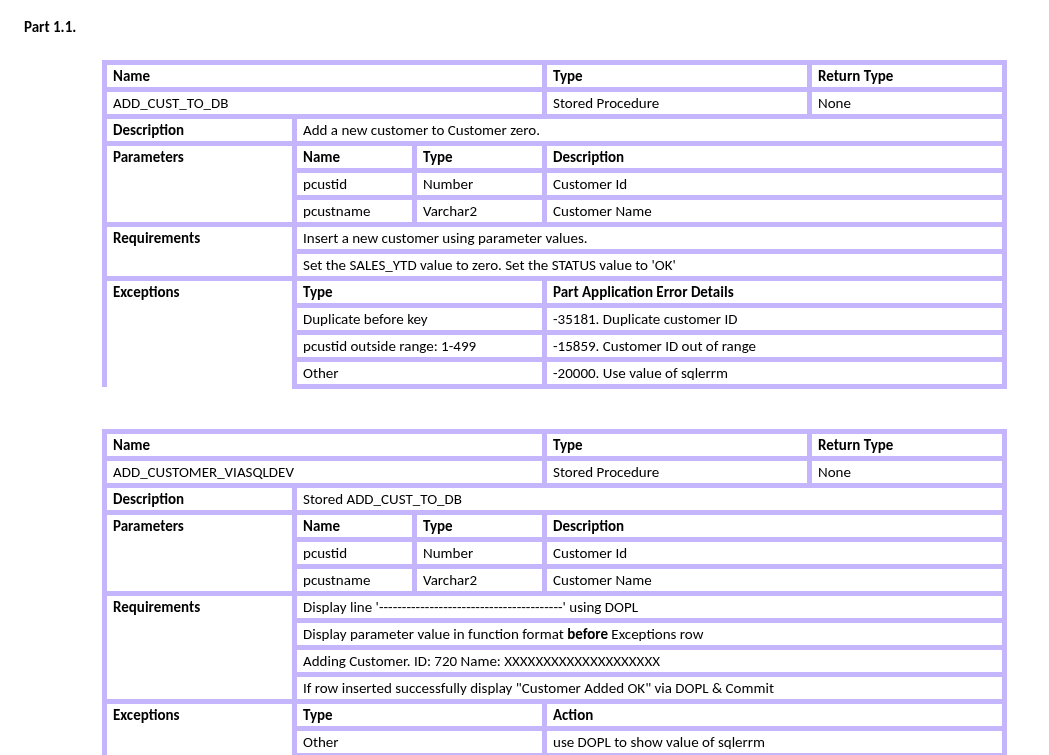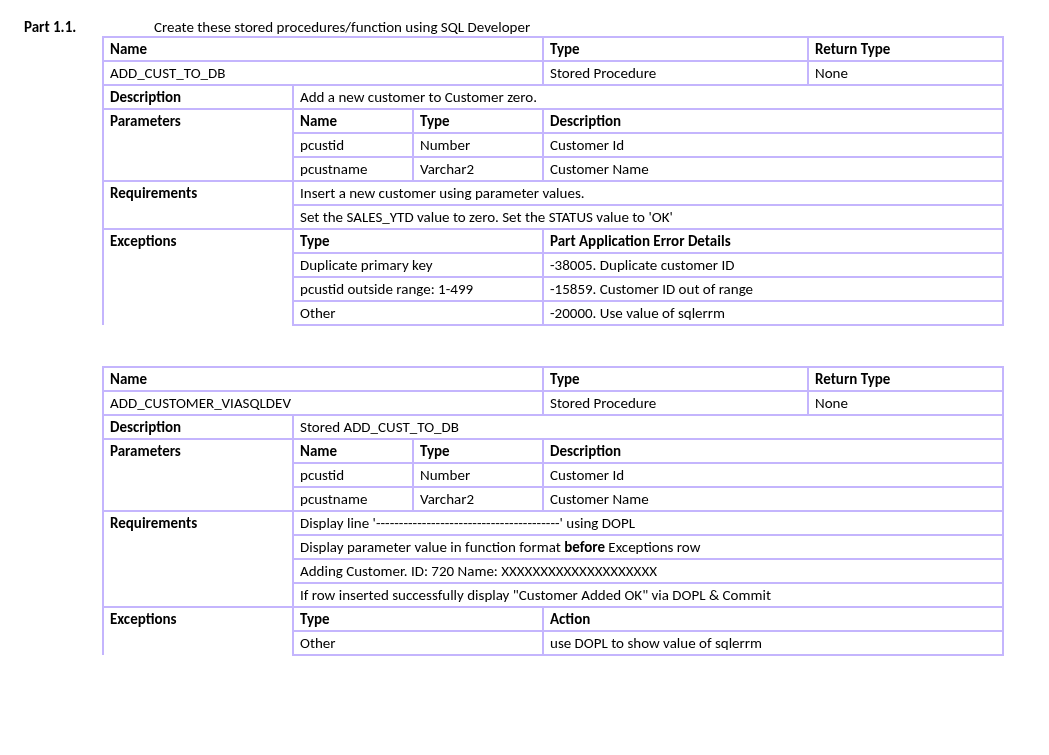--- a/index.html
+++ b/index.html
@@ -7,58 +7,58 @@
     font-size: 15px;
     color: #000;
     background: #fff;
     margin: 0;
     padding: 18px 24px;
     width: 1001px;
   }
   .heading-row {
     display: flex;
     align-items: baseline;
+    margin-bottom: 24px;
   }
   .part-label {
     font-weight: bold;
     width: 130px;
   }
   .part-title {
     font-weight: normal;
   }
   .table-wrap {
     margin-left: 78px;
     margin-bottom: 40px;
   }
   table {
     border-collapse: collapse;
     width: 900px;
     table-layout: fixed;
   }
   td {
-    border: 2px solid #c4b5fd;
+    border: 5px solid #c4b5fd;
     padding: 2px 6px;
     vertical-align: top;
     word-wrap: break-word;
   }
   .bold { font-weight: bold; }
   .noborder-bottom { border-bottom: none; margin-left: 48px; }
 
   col.c1 { width: 190px; }
   col.c2 { width: 120px; }
   col.c3 { width: 130px; }
   col.c4 { width: 265px; }
   col.c5 { width: 195px; }
 </style>
 </head>
 <body>
 
 <div class="heading-row">
   <div class="part-label">Part 1.1.</div>
-  <div class="part-title">Create these stored procedures/function using SQL Developer</div>
 </div>
 
 <div class="table-wrap">
 <table>
   <colgroup>
         <col class="c1">
         <col class="c2">
         <col class="c3">
         <col class="c4">
         <col class="c5">
@@ -104,22 +104,22 @@
   <tr>
     <td colspan="4">Set the SALES_YTD value to zero.   Set the STATUS value to 'OK'</td>
   </tr>
 
   <tr>
     <td rowspan="4" class="bold noborder-bottom">Exceptions</td>
     <td colspan="2" class="bold">Type</td>
     <td colspan="2" class="bold">Part Application Error Details</td>
   </tr>
   <tr>
-    <td colspan="2">Duplicate primary key</td>
-    <td colspan="2">-38005. Duplicate customer ID</td>
+    <td colspan="2">Duplicate before key</td>
+    <td colspan="2">-35181. Duplicate customer ID</td>
   </tr>
   <tr>
     <td colspan="2">pcustid outside range: 1-499</td>
     <td colspan="2">-15859. Customer ID out of range</td>
   </tr>
   <tr>
     <td colspan="2">Other</td>
     <td colspan="2">-20000.  Use value of sqlerrm</td>
   </tr>
 </tbody>

